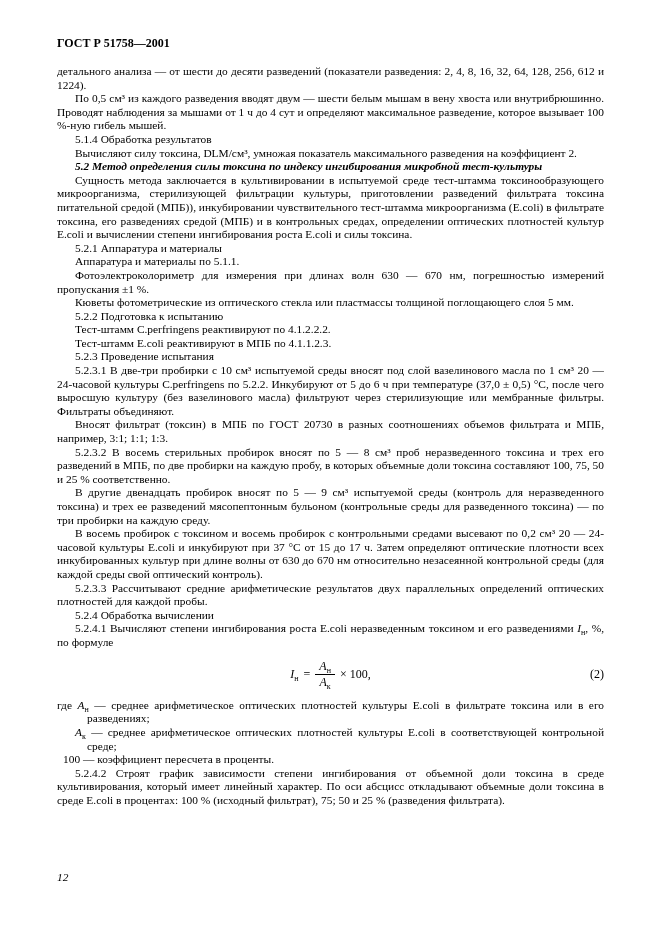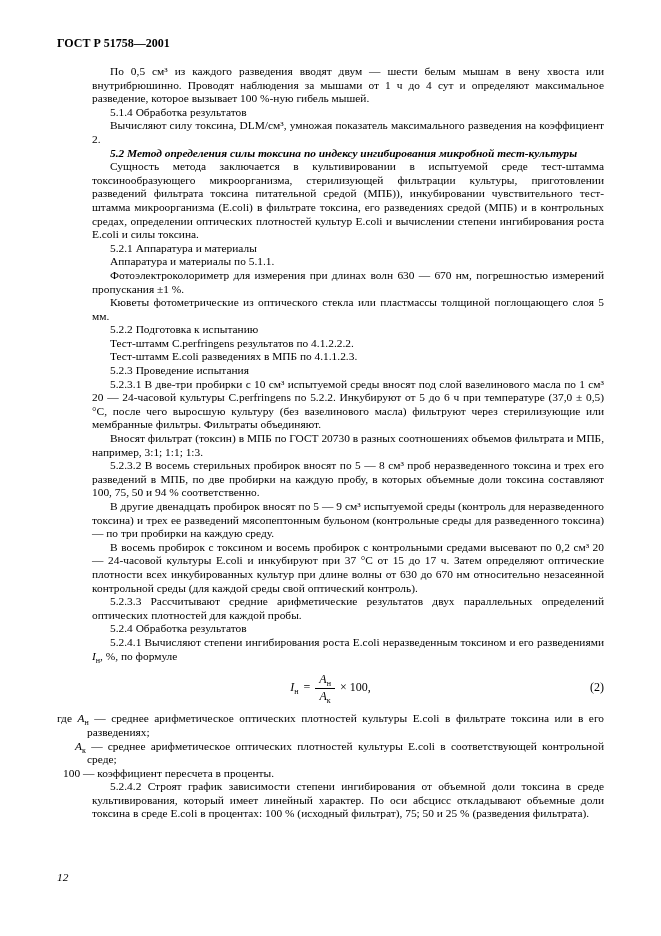--- a/index.html
+++ b/index.html
@@ -21,21 +21,21 @@
     font-weight:bold;
     font-size:12px;
     line-height:14px;
     margin-bottom:15px;
   }
   .content {
     font-size:11.4px;
     line-height:13.6px;
     text-align:justify;
   }
-  p.para { text-indent:18px;margin-left:35px; }
+  p.para { text-indent:18px; }
   p.no-indent { text-indent:0; }
   p.bold { font-weight:bold;font-style:italic; }
   sub { font-size:8px; line-height:0; }
   i { font-style:italic; }
 
   .formula-row {
     position:relative;
     text-align:center;
     margin:10px 0 9px 0;
     text-indent:0;
@@ -84,40 +84,41 @@
 <body>
 
 <div class="page">
 
   <div class="doc-header">
     <span>ГОСТ Р 51758—2001</span>
   </div>
 
   <div class="content">
 
+    <p class="no-indent">детального анализа — от шести до десяти разведений (показатели разведения: 2, 4, 8, 16, 32, 64, 128, 256, 612 и 1224).</p>
     <p class="para">По 0,5 см³ из каждого разведения вводят двум — шести белым мышам в вену хвоста или внутрибрюшинно. Проводят наблюдения за мышами от 1 ч до 4 сут и определяют максимальное разведение, которое вызывает 100 %-ную гибель мышей.</p>
     <p class="para">5.1.4 Обработка результатов</p>
     <p class="para">Вычисляют силу токсина, DLM/см³, умножая показатель максимального разведения на коэффициент 2.</p>
     <p class="para bold">5.2 Метод определения силы токсина по индексу ингибирования микробной тест-культуры</p>
     <p class="para">Сущность метода заключается в культивировании в испытуемой среде тест-штамма токсинообразующего микроорганизма, стерилизующей фильтрации культуры, приготовлении разведений фильтрата токсина питательной средой (МПБ)), инкубировании чувствительного тест-штамма микроорганизма (E.coli) в фильтрате токсина, его разведениях средой (МПБ) и в контрольных средах, определении оптических плотностей культур E.coli и вычислении степени ингибирования роста E.coli и силы токсина.</p>
     <p class="para">5.2.1 Аппаратура и материалы</p>
     <p class="para">Аппаратура и материалы по 5.1.1.</p>
     <p class="para">Фотоэлектроколориметр для измерения при длинах волн 630 — 670 нм, погрешностью измерений пропускания ±1 %.</p>
     <p class="para">Кюветы фотометрические из оптического стекла или пластмассы толщиной поглощающего слоя 5 мм.</p>
     <p class="para">5.2.2 Подготовка к испытанию</p>
-    <p class="para">Тест-штамм C.perfringens результатов по 4.1.2.2.2.</p>
-    <p class="para">Тест-штамм E.coli разведениях в МПБ по 4.1.1.2.3.</p>
+    <p class="para">Тест-штамм C.perfringens реактивируют по 4.1.2.2.2.</p>
+    <p class="para">Тест-штамм E.coli реактивируют в МПБ по 4.1.1.2.3.</p>
     <p class="para">5.2.3 Проведение испытания</p>
     <p class="para">5.2.3.1 В две-три пробирки с 10 см³ испытуемой среды вносят под слой вазелинового масла по 1 см³ 20 — 24-часовой культуры C.perfringens по 5.2.2. Инкубируют от 5 до 6 ч при температуре (37,0 ± 0,5) °С, после чего выросшую культуру (без вазелинового масла) фильтруют через стерилизующие или мембранные фильтры. Фильтраты объединяют.</p>
     <p class="para">Вносят фильтрат (токсин) в МПБ по ГОСТ 20730 в разных соотношениях объемов фильтрата и МПБ, например, 3:1; 1:1; 1:3.</p>
-    <p class="para">5.2.3.2 В восемь стерильных пробирок вносят по 5 — 8 см³ проб неразведенного токсина и трех его разведений в МПБ, по две пробирки на каждую пробу, в которых объемные доли токсина составляют 100, 75, 50 и 94 % соответственно.</p>
+    <p class="para">5.2.3.2 В восемь стерильных пробирок вносят по 5 — 8 см³ проб неразведенного токсина и трех его разведений в МПБ, по две пробирки на каждую пробу, в которых объемные доли токсина составляют 100, 75, 50 и 25 % соответственно.</p>
     <p class="para">В другие двенадцать пробирок вносят по 5 — 9 см³ испытуемой среды (контроль для неразведенного токсина) и трех ее разведений мясопептонным бульоном (контрольные среды для разведенного токсина) — по три пробирки на каждую среду.</p>
     <p class="para">В восемь пробирок с токсином и восемь пробирок с контрольными средами высевают по 0,2 см³ 20 — 24-часовой культуры E.coli и инкубируют при 37 °С от 15 до 17 ч. Затем определяют оптические плотности всех инкубированных культур при длине волны от 630 до 670 нм относительно незасеянной контрольной среды (для каждой среды свой оптический контроль).</p>
     <p class="para">5.2.3.3 Рассчитывают средние арифметические результатов двух параллельных определений оптических плотностей для каждой пробы.</p>
-    <p class="para">5.2.4 Обработка результатов</p>
+    <p class="para">5.2.4 Обработка вычислении</p>
 
     <p class="para"><span>5.2.4.1 Вычисляют степени ингибирования роста E.coli неразведенным токсином и его разведениями </span><i>I</i><sub>н</sub><span>, %, по формуле</span></p>
 
     <div class="formula-row">
       <span class="formula-inner">
         <span><i>I</i><sub>н</sub></span>
         <span>=</span>
         <span class="frac">
           <span class="num"><i>A</i><sub>н</sub></span>
           <span class="den"><i>A</i><sub>к</sub></span>

